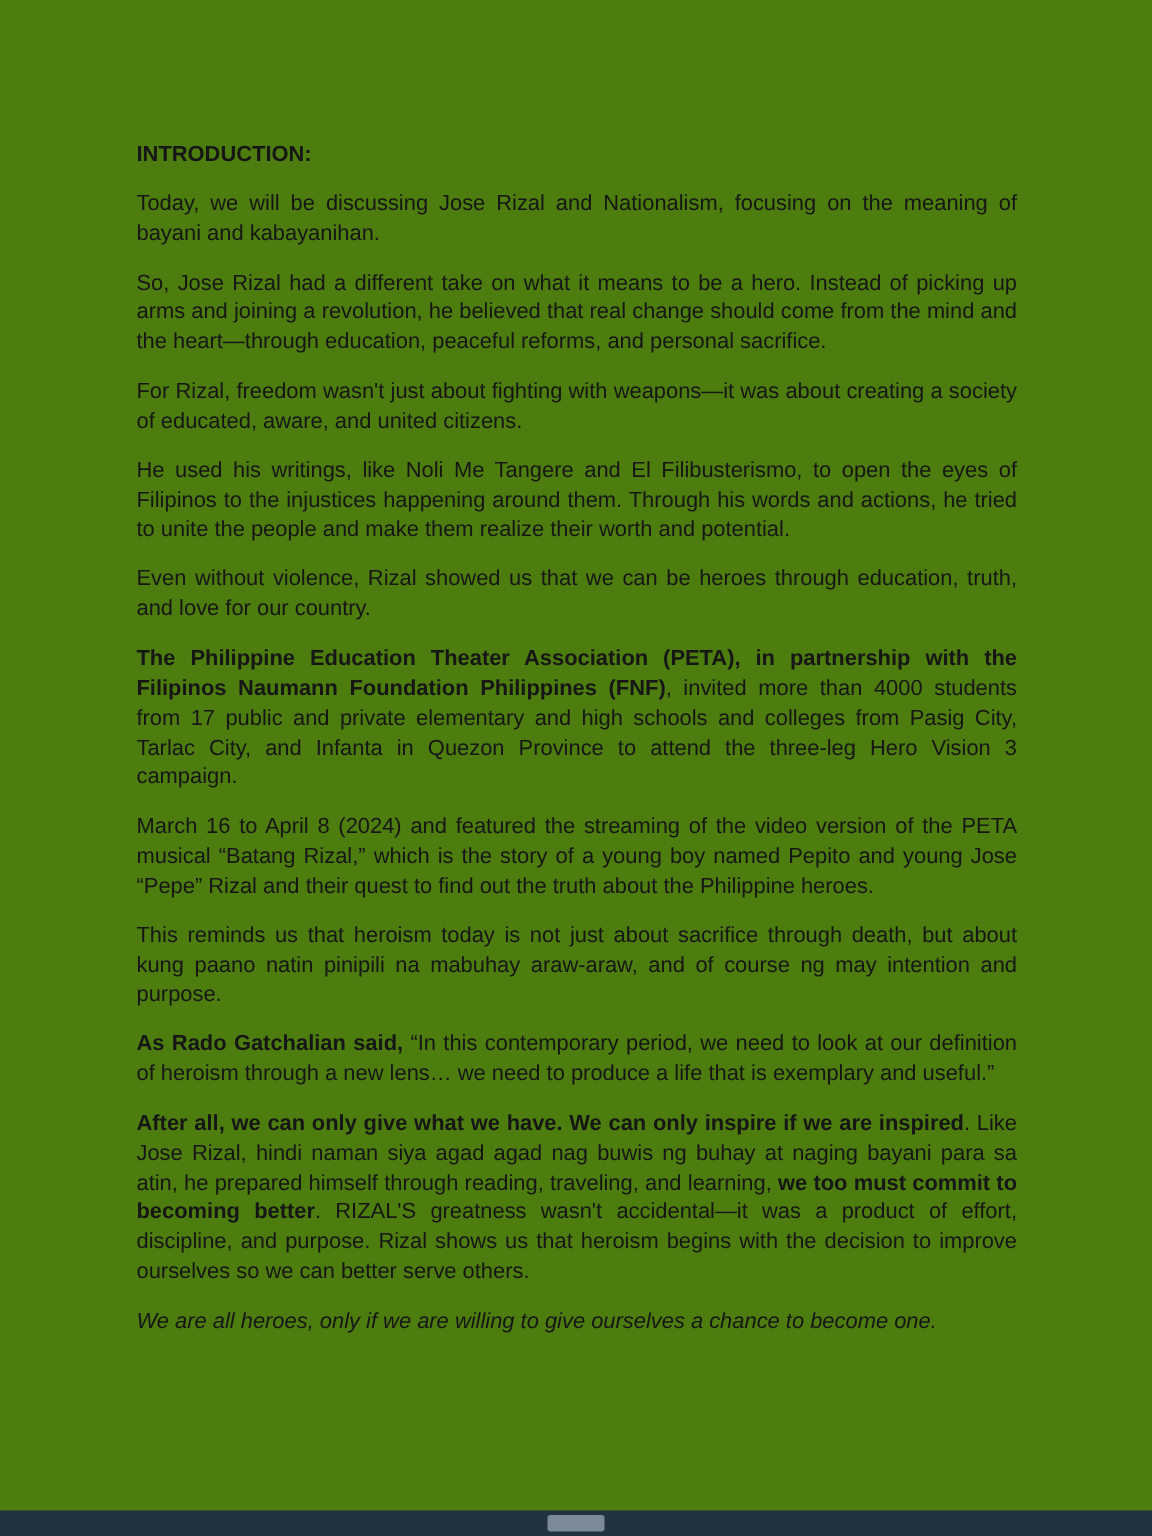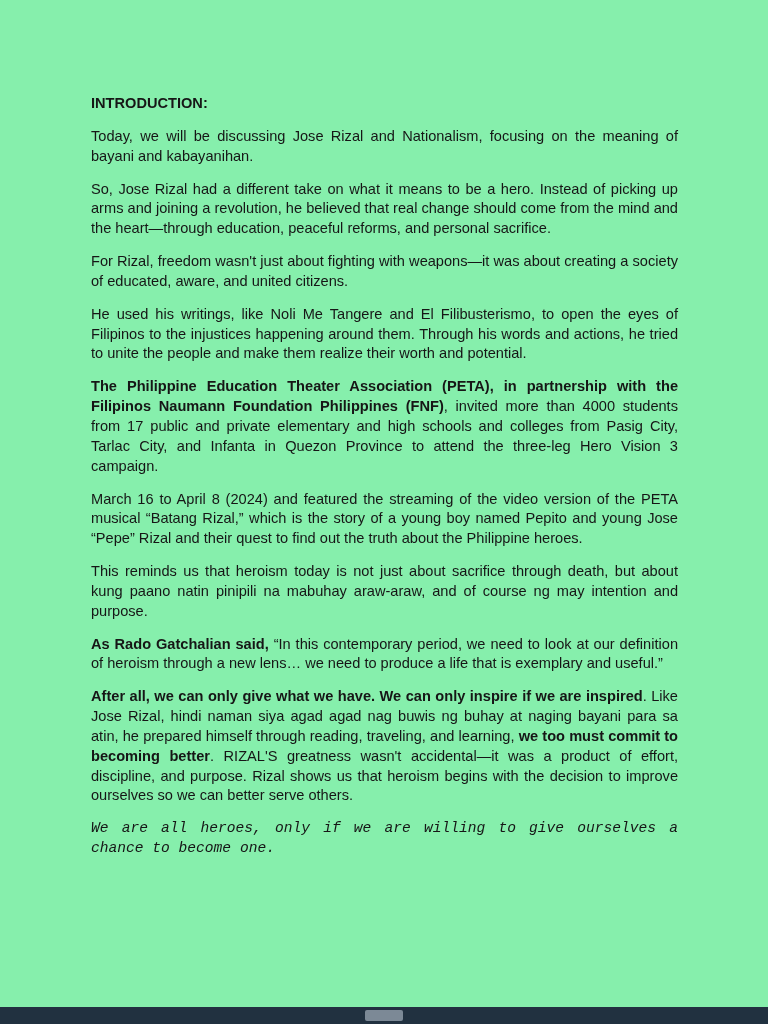--- a/index.html
+++ b/index.html
@@ -10,34 +10,34 @@
     background: #ffffff;
     font-family: "Liberation Sans", sans-serif;
     position: relative;
     overflow: hidden;
   }
   .page {
     position: absolute;
     top: 0; left: 0;
     width: 768px;
     height: 1024px;
-    background: #86efac;
+    background: #4d7c0f;
   }
   .content {
     padding: 94px 90px 0 91px;
     color: #161616;
     font-size: 14.6px;
     line-height: 1.36;
   }
   .content p {
     margin: 0 0 13px 0;
     text-align: justify;
   }
   .b { font-weight: bold; }
-  .i { font-style: italic; font-family: Liberation Mono, monospace; }
+  .i { font-style: italic; }
   .heading { font-weight: bold; text-align: left !important; }
   .footer-bar {
     position: absolute;
     left: 0; bottom: 0;
     width: 768px;
     height: 17px;
     background: #213140;
   }
   .footer-handle {
     position: absolute;
@@ -60,20 +60,21 @@
 
     <p><span>Today, we will be discussing Jose Rizal and Nationalism, focusing on the meaning of bayani and kabayanihan.</span></p>
 
 
     <p><span>So, Jose Rizal had a different take on what it means to be a hero. Instead of picking up arms and joining a revolution, he believed that real change should come from the mind and the heart—through education, peaceful reforms, and personal sacrifice.</span></p>
 
     <p><span>For Rizal, freedom wasn't just about fighting with weapons—it was about creating a society of educated, aware, and united citizens.</span></p>
 
     <p><span>He used his writings, like Noli Me Tangere and El Filibusterismo, to open the eyes of Filipinos to the injustices happening around them. Through his words and actions, he tried to unite the people and make them realize their worth and potential.</span></p>
 
+    <p><span>Even without violence, Rizal showed us that we can be heroes through education, truth, and love for our country.</span></p>
 
 
     <p><span class="b">The Philippine Education Theater Association (PETA), in partnership with the Filipinos Naumann Foundation Philippines (FNF)</span><span>, invited more than 4000 students from 17 public and private elementary and high schools and colleges from Pasig City, Tarlac City, and Infanta in Quezon Province to attend the three-leg Hero Vision 3 campaign.</span></p>
 
     <p><span>March 16 to April 8 (2024) and featured the streaming of the video version of the PETA musical “Batang Rizal,” which is the story of a young boy named Pepito and young Jose “Pepe” Rizal and their quest to find out the truth about the Philippine heroes.</span></p>
 
     <p><span>This reminds us that heroism today is not just about sacrifice through death, but about kung paano natin pinipili na mabuhay araw-araw, and of course ng may intention and purpose.</span></p>
 
     <p><span class="b">As Rado Gatchalian said,</span><span> “In this contemporary period, we need to look at our definition of heroism through a new lens… we need to produce a life that is exemplary and useful.”</span></p>
 

